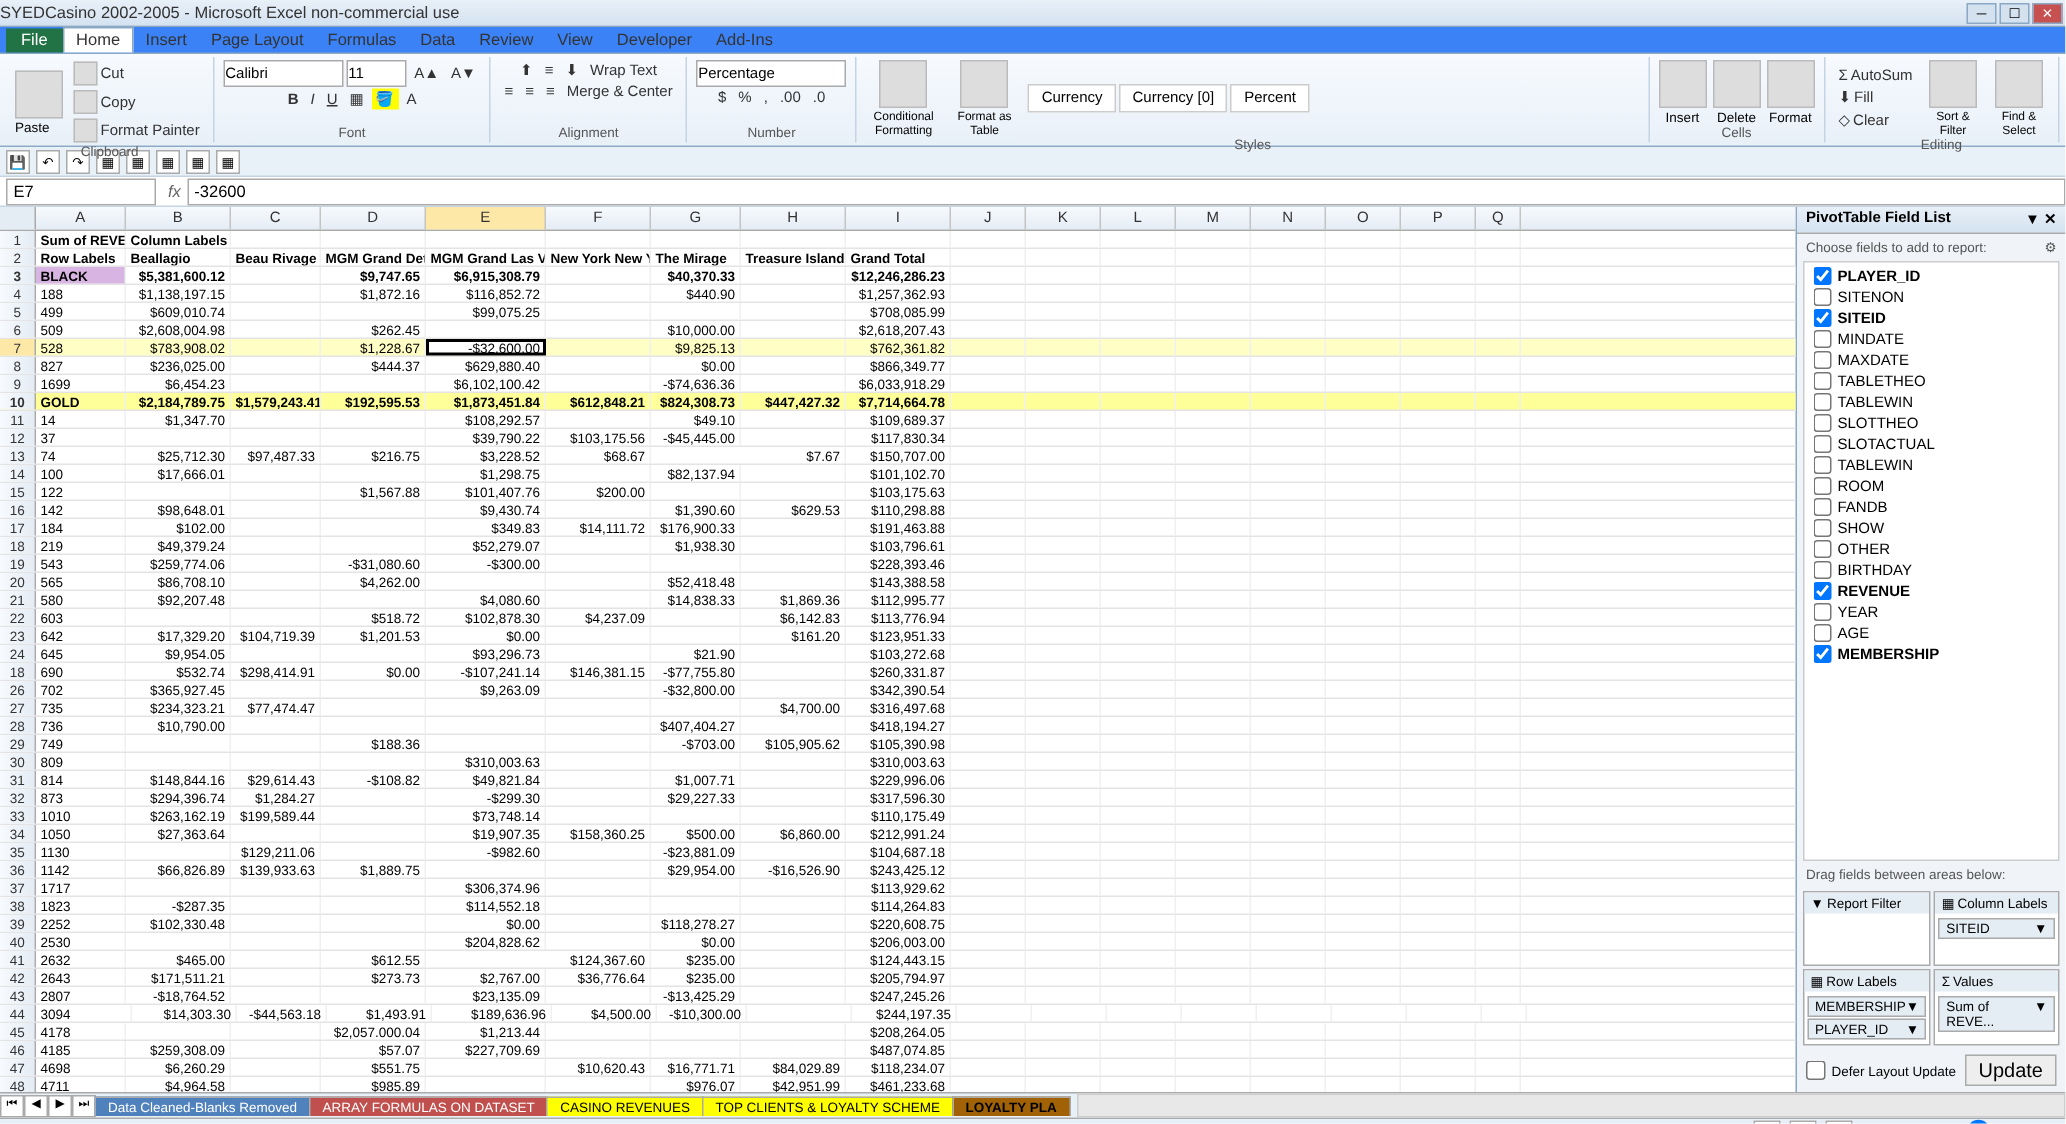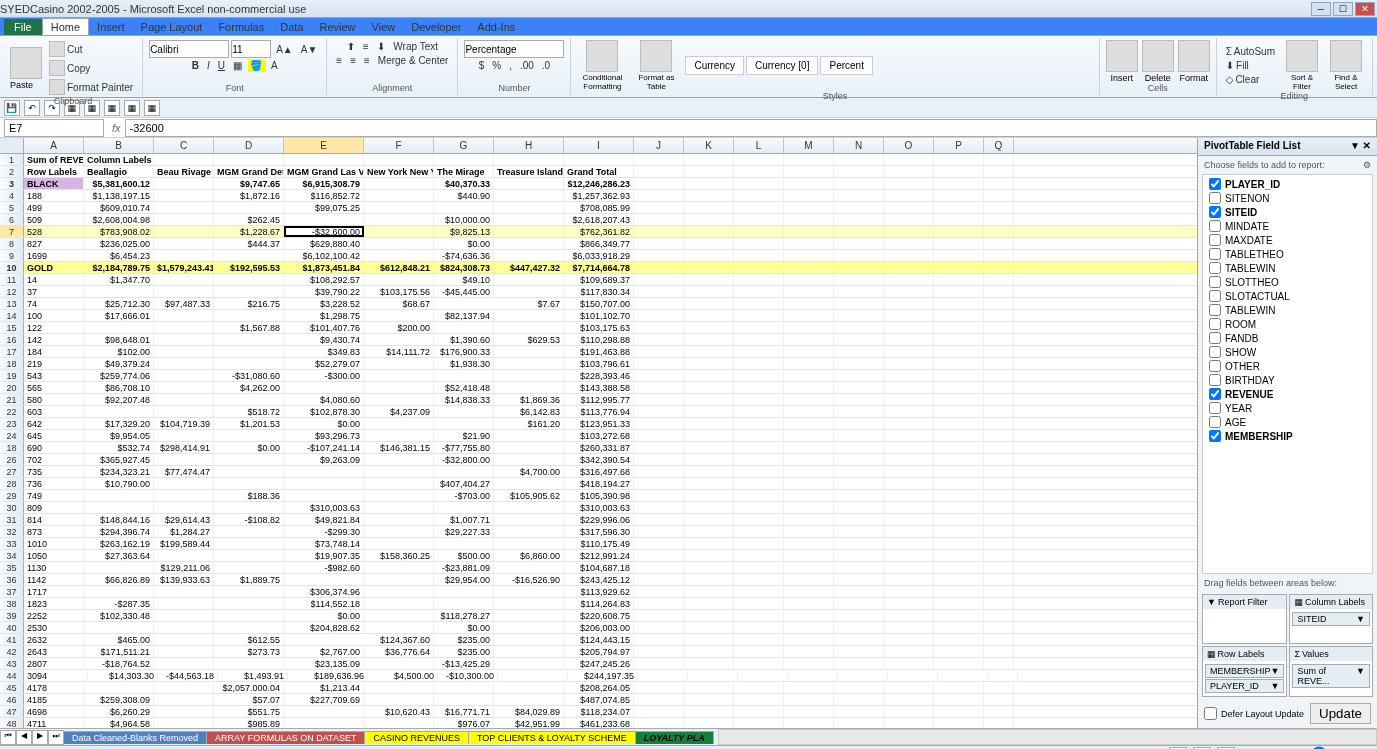--- a/index.html
+++ b/index.html
@@ -79,21 +79,21 @@
 .fl-area-body { padding: 2px; }
 .fl-item { background: #e4ecf4; border: 1px solid #aaa; padding: 1px 4px; margin: 1px 0; font-size: 9px; display: flex; justify-content: space-between; cursor: pointer; }
 .fl-defer { padding: 4px 6px; display: flex; align-items: center; gap: 4px; font-size: 9px; }
 .fl-update { margin-left: auto; padding: 2px 8px; border: 1px solid #aaa; background: #eee; cursor: pointer; }
 
 
 .sheet-bar { height: 17px; background: #e8f0f8; display: flex; align-items: center; border-top: 1px solid #aaa; }
 .sheet-nav { display: flex; gap: 0; }
 .sheet-nav-btn { width: 16px; height: 15px; border: 1px solid #aaa; background: #fff; font-size: 8px; text-align: center; cursor: pointer; }
 .sheet-tab { padding: 1px 8px; font-size: 9px; border: 1px solid #aaa; border-bottom: none; cursor: pointer; margin-left: -1px; }
-.sheet-tab.active { background: #15803d; font-weight: bold; font-style: italic; }
+.sheet-tab.active { background: #a16207; font-weight: bold; }
 .st-blue { background: #4f81bd; color: #fff; }
 .st-red { background: #c0504d; color: #fff; }
 .st-yellow { background: #ffff00; }
 
 
 .status-bar { height: 17px; background: linear-gradient(#e8f0f8,#d4e2f0); display: flex; align-items: center; padding: 0 6px; font-size: 10px; border-top: 1px solid #aaa; }
 .status-right { margin-left: auto; display: flex; gap: 6px; align-items: center; }
 .view-btn { width: 18px; height: 14px; border: 1px solid #aaa; background: #fff; cursor: pointer; }
 .zoom-slider { width: 80px; }
 

